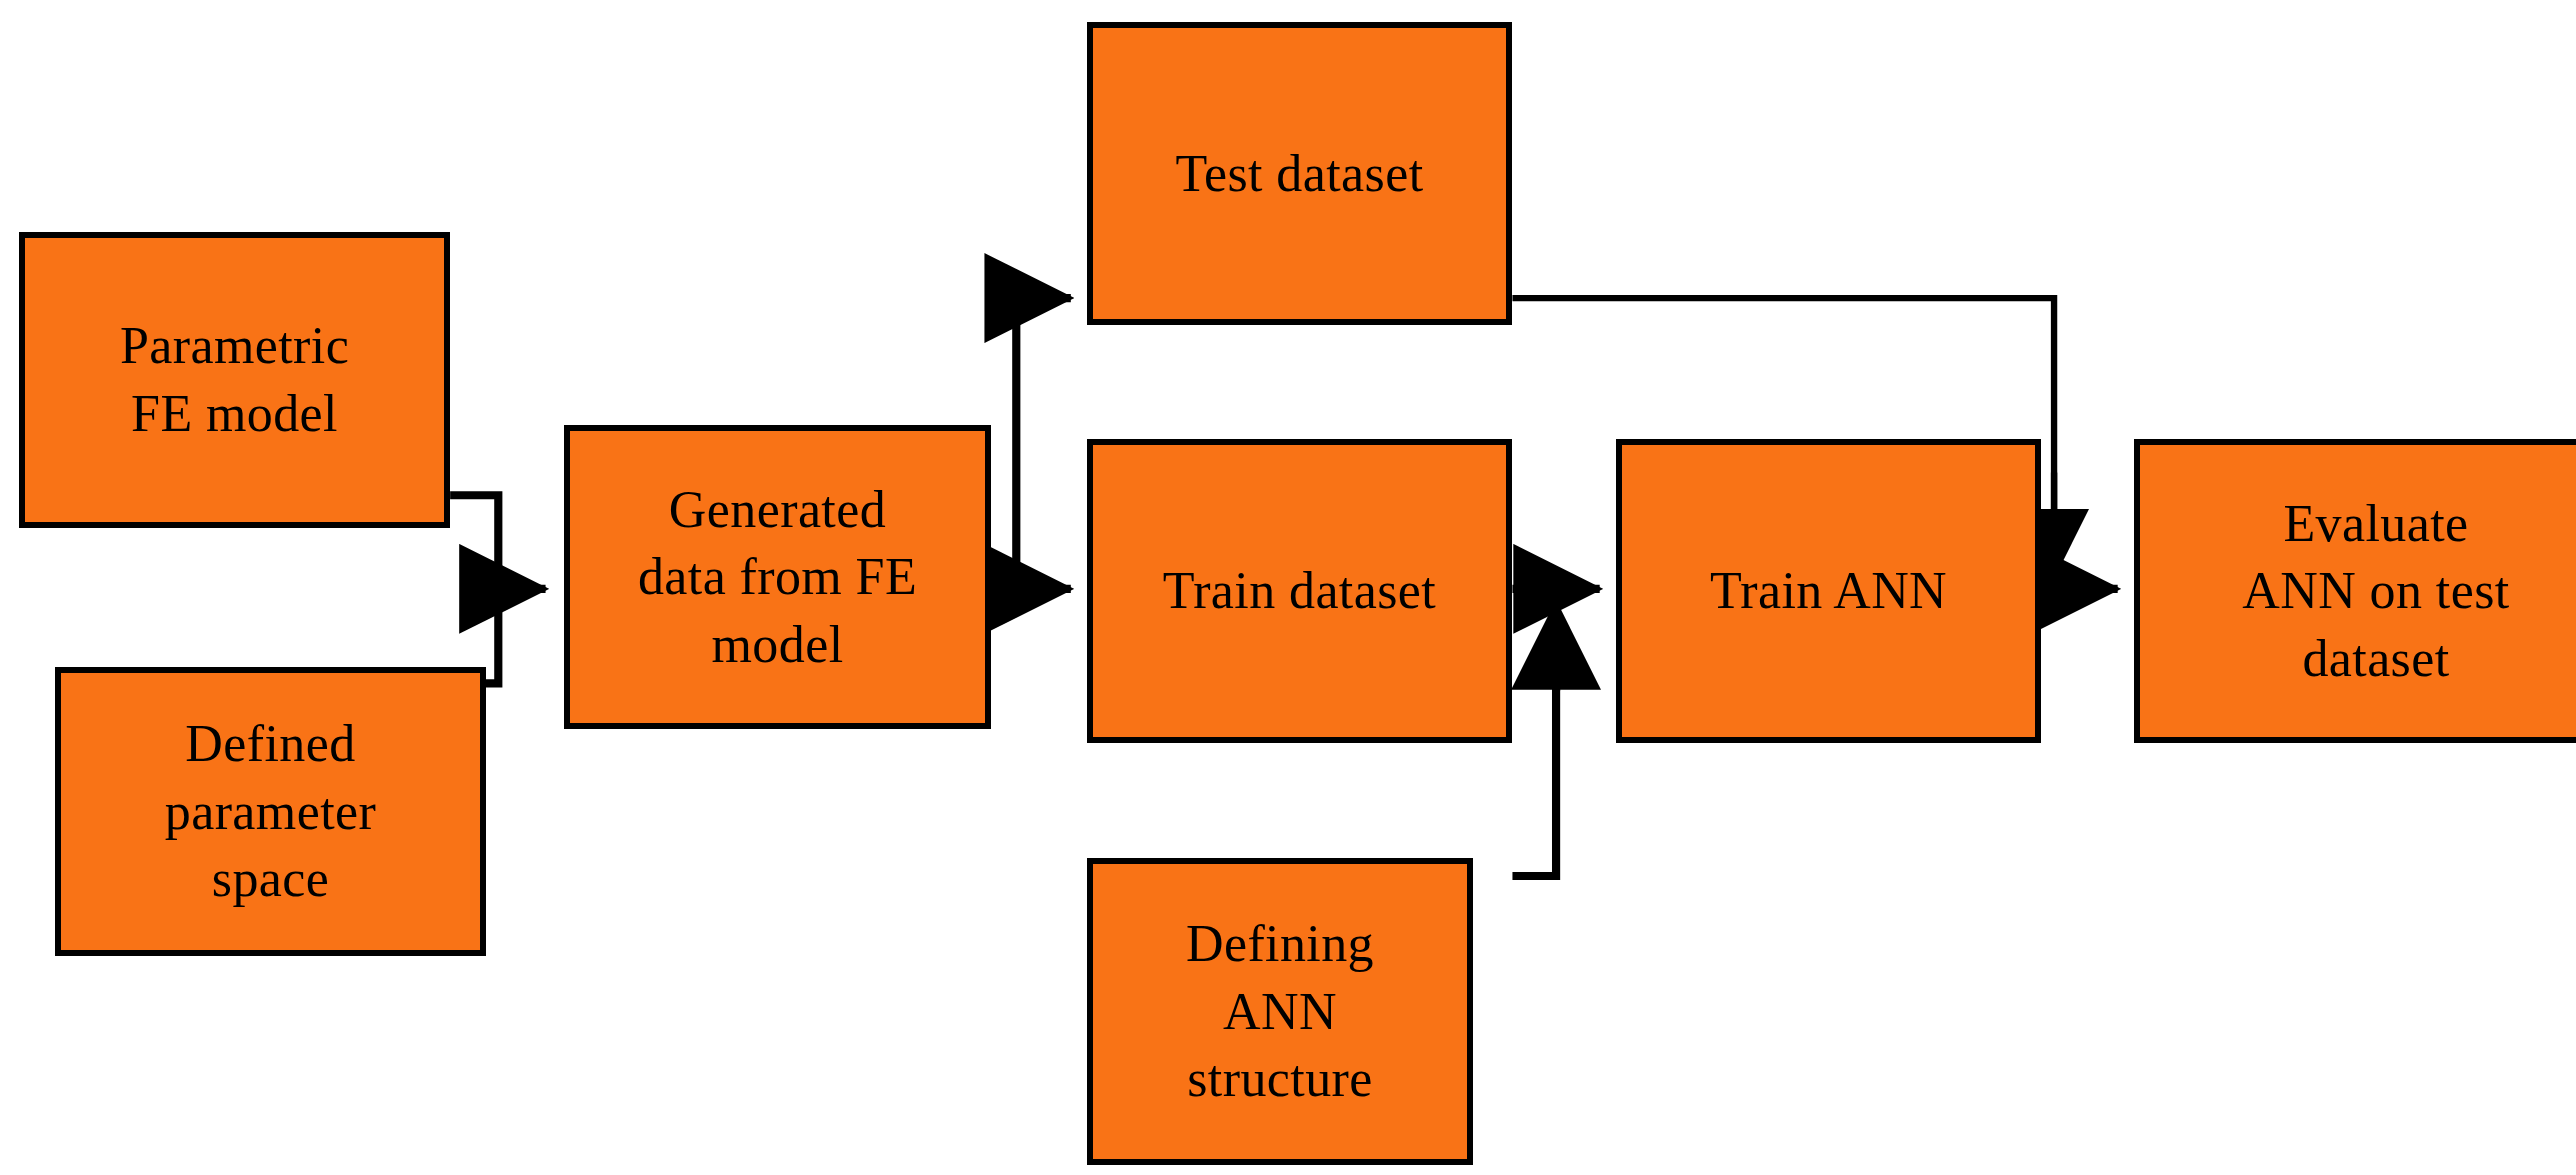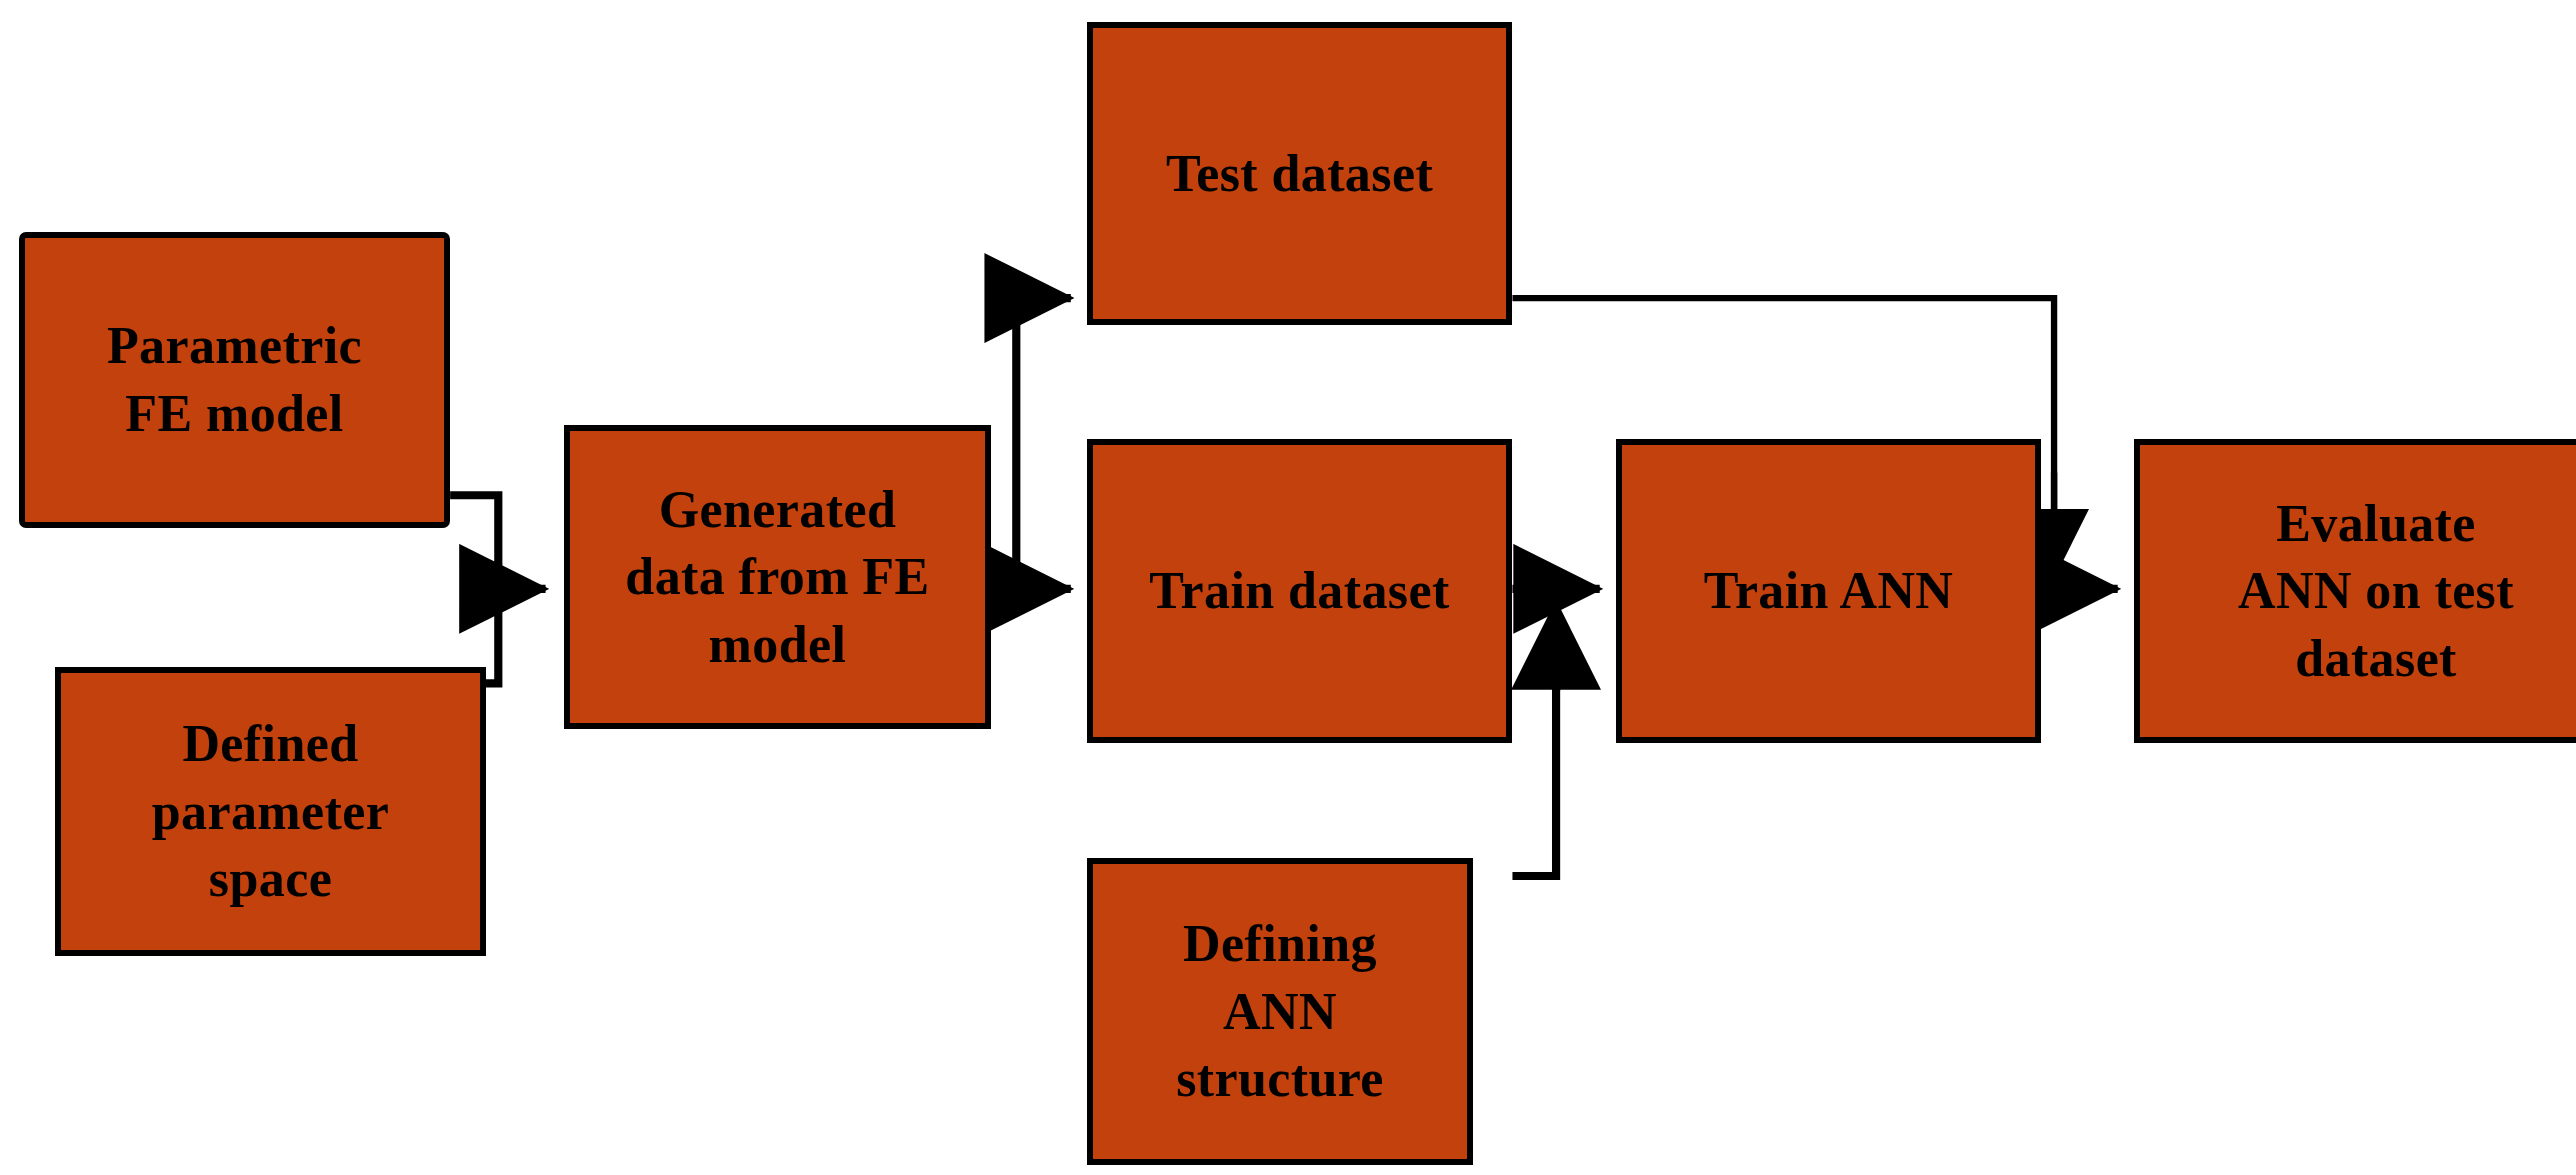--- a/index.html
+++ b/index.html
@@ -20,27 +20,26 @@
     position: absolute;
     left: 0;
     top: 0;
     width: 2576px;
     height: 1175px;
     pointer-events: none;
   }
   .node {
     position: absolute;
     box-sizing: border-box;
-    background: #c2410c;
+    background: #f97316;
     border: 6.4px solid #000000;
     display: flex;
     align-items: center;
     justify-content: center;
     text-align: center;
-    font-weight: bold;
   }
   .node-label {
     display: block;
     color: #000000;
     font-size: 52px;
     line-height: 1.30;
     letter-spacing: 0.4px;
     white-space: pre-line;
     padding: 0 9px;
   }
@@ -97,21 +96,21 @@
     <g>
       <path d="M 2246 648 L 2330 648" fill="none" stroke="#000000" stroke-width="9" marker-end="url(#arrowR2)"></path>
     </g>
 
     <g>
       <path d="M 1664 328 L 2260 328 L 2260 560" fill="none" stroke="#000000" stroke-width="7" stroke-linejoin="miter"></path>
       <path d="M 2260 520 L 2260 634" fill="none" stroke="#000000" stroke-width="7" marker-end="url(#arrowR2)"></path>
     </g>
   </svg>
 
-  <div class="node" style="left:19px; top:232px; width:431px; height:296px;border-radius:7px;">
+  <div class="node" style="left:19px; top:232px; width:431px; height:296px;">
     <span class="node-label">Parametric
 FE model</span>
   </div>
 
   <div class="node" style="left:31px; top:667px; width:431px; height:289px;margin-left:24px;">
     <span class="node-label">Defined
 parameter
 space</span>
   </div>
 

